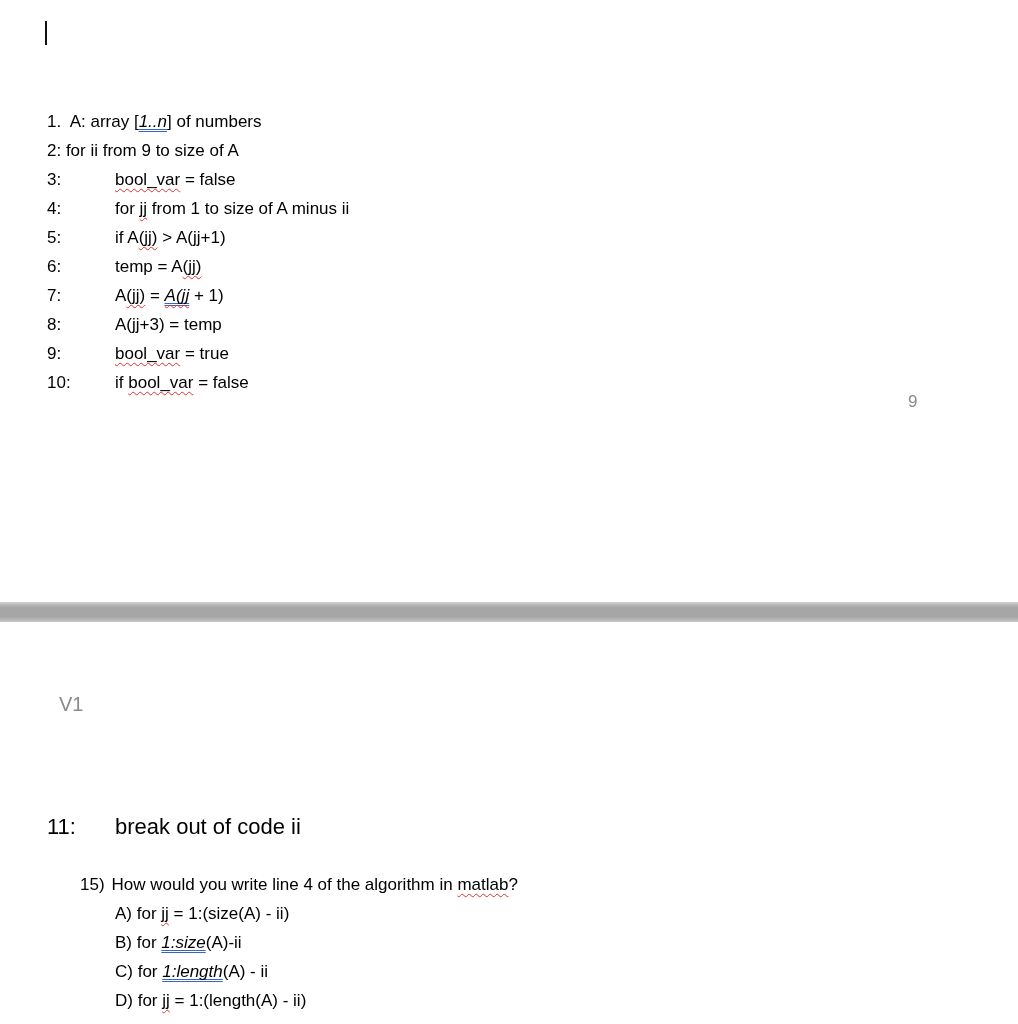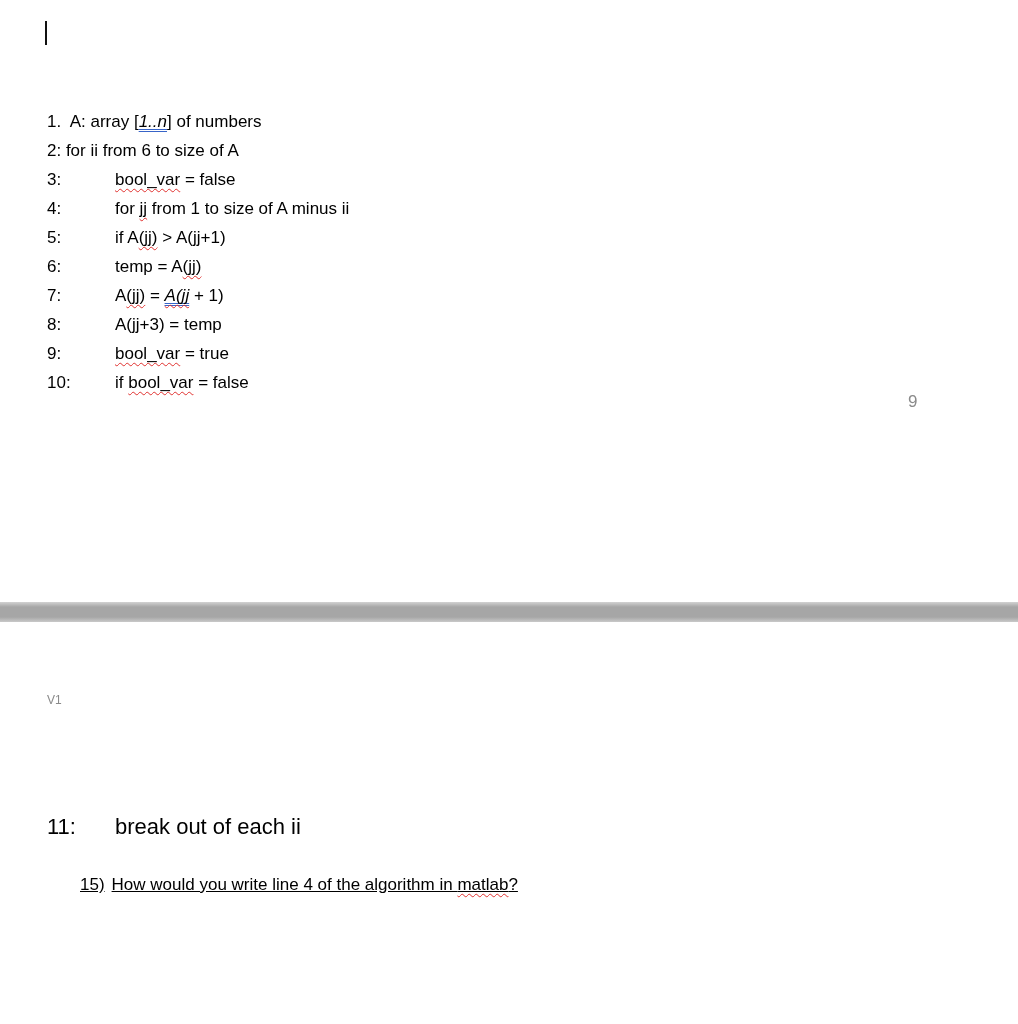--- a/index.html
+++ b/index.html
@@ -40,44 +40,44 @@
     font-style:italic;
   }
 
   .page-num { position:absolute; left:908px; top:392px; font-size:17px; color:var(--muted,#8a8a8a); }
 
   .page-break {
     position:absolute; left:0; top:602px; width:1018px; height:20px;
     background:linear-gradient(to bottom,#d2d2d2 0%,#a6a6a6 25%,#a6a6a6 75%,#c9c9c9 100%);
   }
 
-  .version { position:absolute; left:47px; top:693px; font-size:12px; color:var(--muted,#8a8a8a); }
+  .version { position:absolute; left:59px; top:693px; font-size:20px; color:var(--muted,#8a8a8a); }
 
   .line11 { position:absolute; left:47px; top:812px; font-size:22px; line-height:29px; display:flex; white-space:pre-wrap; }
 
   .q15 { position:absolute; left:80px; top:870px; font-size:17px; line-height:29px; }
-  .q15-prompt { display:flex; white-space:pre-wrap;text-decoration:underline; }
+  .q15-prompt { display:flex; white-space:pre-wrap; }
   .qnum { margin-right:7px; }
   .options { margin-left:35px; }
   .option { white-space:pre-wrap; }
 </style>
 </head>
 <body>
 
 <div class="doc">
 
   <div class="caret"></div>
 
 
   <div class="alg">
     <div class="alg-line">
       <span class="code">1.  A: array [<span class="gr">1..n</span>] of numbers</span>
     </div>
     <div class="alg-line">
-      <span class="code">2: for ii from 6 to size of A</span>
+      <span class="code">2: for ii from 9 to size of A</span>
     </div>
     <div class="alg-line">
       <span class="num">3:</span>
       <span class="code"><span class="sp">bool_var</span> = false</span>
     </div>
     <div class="alg-line">
       <span class="num">4:</span>
       <span class="code">for <span class="sp">jj</span> from 1 to size of A minus ii</span>
     </div>
     <div class="alg-line">
@@ -107,23 +107,29 @@
   </div>
 
   <div class="page-num">9</div>
 
   <div class="page-break"></div>
 
   <div class="version">V1</div>
 
   <div class="line11">
     <span class="num">11:</span>
-    <span class="code t1">break out of each ii</span>
+    <span class="code t1">break out of code ii</span>
   </div>
 
   <div class="q15">
     <div class="q15-prompt">
       <span class="qnum">15)</span>
       <span>How would you write line 4 of the algorithm in <span class="sp">matlab</span>?</span>
     </div>
+    <div class="options">
+      <div class="option">A) for <span class="sp">jj</span> = 1:(size(A) - ii)</div>
+      <div class="option">B) for <span class="gr">1:size</span>(A)-ii</div>
+      <div class="option">C) for <span class="gr">1:length</span>(A) - ii</div>
+      <div class="option">D) for <span class="sp">jj</span> = 1:(length(A) - ii)</div>
+    </div>
   </div>
 
 </div>
 
 </body></html>

